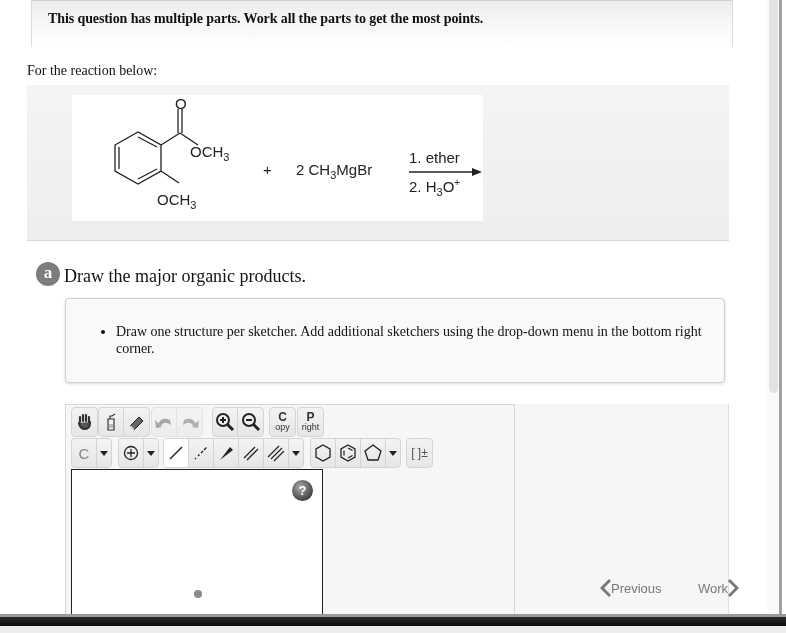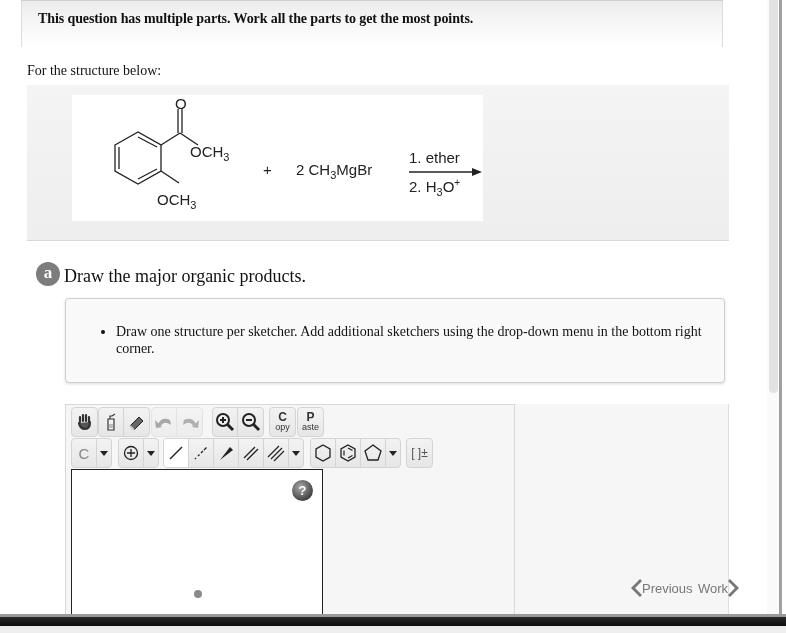--- a/index.html
+++ b/index.html
@@ -1,21 +1,21 @@
 <!DOCTYPE html>
 <html><head>
 <meta charset="utf-8">
 <style>
   * { box-sizing: border-box; margin: 0; padding: 0; }
   html, body { width: 786px; height: 633px; overflow: hidden; background: #ffffff; }
   body { position: relative; font-family: "Liberation Serif", "DejaVu Serif", serif; color: #111; }
 
   
   .header-banner {
-    position: absolute; left: 21px; top: 0; width: 702px; height: 47px;
+    position: absolute; left: 31px; top: 0; width: 702px; height: 47px;
     background: linear-gradient(#ececec, #f5f5f5 40%, #ffffff);
     border-left: 1px solid #dcdcdc; border-right: 1px solid #dcdcdc; border-top: 1px solid #d0d0d0;
   }
   .header-text {
     position: absolute; left: 16px; top: 10px;
     font-size: 14px; font-weight: bold; letter-spacing: -0.1px;
   }
   .intro-text { position: absolute; left: 27px; top: 63px; font-size: 14px; }
 
   
@@ -78,41 +78,41 @@
     background: radial-gradient(circle at 40% 35%, #aaa, #444 70%, #222);
     color: #fff; font-family: "Liberation Sans", "DejaVu Sans", sans-serif; font-size: 13px; font-weight: bold;
     text-align: center; line-height: 21px;
   }
   .canvas-dot { position: absolute; left: 122px; top: 120px; width: 8px; height: 8px; border-radius: 50%; background: #8a8a8a; }
 
   .side-panel { position: absolute; left: 515px; top: 404px; width: 214px; height: 215px; background: #f6f6f6; border-right: 1px solid #dedede; }
 
   
   .nav { position: absolute; top: 578px; font-family: "Liberation Sans", "DejaVu Sans", sans-serif; font-size: 13px; color: #777; display: flex; align-items: center; }
-  .nav-prev { left: 630px; }
+  .nav-prev { left: 599px; }
   .nav-next { left: 698px; }
 
   
   .scroll-track { position: absolute; left: 767px; top: 0; width: 12px; height: 615px; background: #fafafa; }
   .scroll-thumb { position: absolute; left: 769px; top: 0; width: 9px; height: 393px; background: #e2e2e2; border-radius: 0 0 5px 5px; }
   .right-edge { position: absolute; left: 779px; top: 0; width: 3px; height: 617px; background: #a0a0a0; }
 
   
   .bottom-bar-line { position: absolute; left: 0; top: 614px; width: 786px; height: 3px; background: #9a9a9a; }
   .bottom-bar { position: absolute; left: 0; top: 617px; width: 786px; height: 9px; background: linear-gradient(#2a2a2a, #0d0d0d); }
   .bottom-strip { position: absolute; left: 0; top: 626px; width: 786px; height: 7px; background: #eeeeee; }
 </style>
 </head>
 <body>
 
 <div class="header-banner">
   <div class="header-text">This question has multiple parts. Work all the parts to get the most points.</div>
 </div>
 
-<div class="intro-text">For the structure below:</div>
+<div class="intro-text">For the reaction below:</div>
 
 <div class="reaction-panel">
   <div class="reaction-image">
     <svg width="411" height="126" viewBox="0 0 411 126">
       <g stroke="#222" stroke-width="1.3" fill="none">
 
         <polygon points="43,50 66,37 89,50 89,76 66,89 43,76"></polygon>
         <line x1="47" y1="52" x2="47" y2="74"></line>
         <line x1="66" y1="42" x2="85" y2="52"></line>
         <line x1="66" y1="84" x2="85" y2="74"></line>
@@ -206,21 +206,21 @@
       <div>
           <b>C</b>
           <span>opy</span>
         </div>
     </div>
   </div>
   <div class="tb-group" style="left:231px; top:2px;">
     <div class="tb-btn tb-text">
       <div>
           <b>P</b>
-          <span>aste</span>
+          <span>right</span>
         </div>
     </div>
   </div>
 
   <div class="tb-group" style="left:5px; top:33px;">
     <div class="tb-btn">
       <span class="elem-c">C</span>
     </div>
     <div class="tb-btn narrow">
         <span class="dd-arrow"></span>

